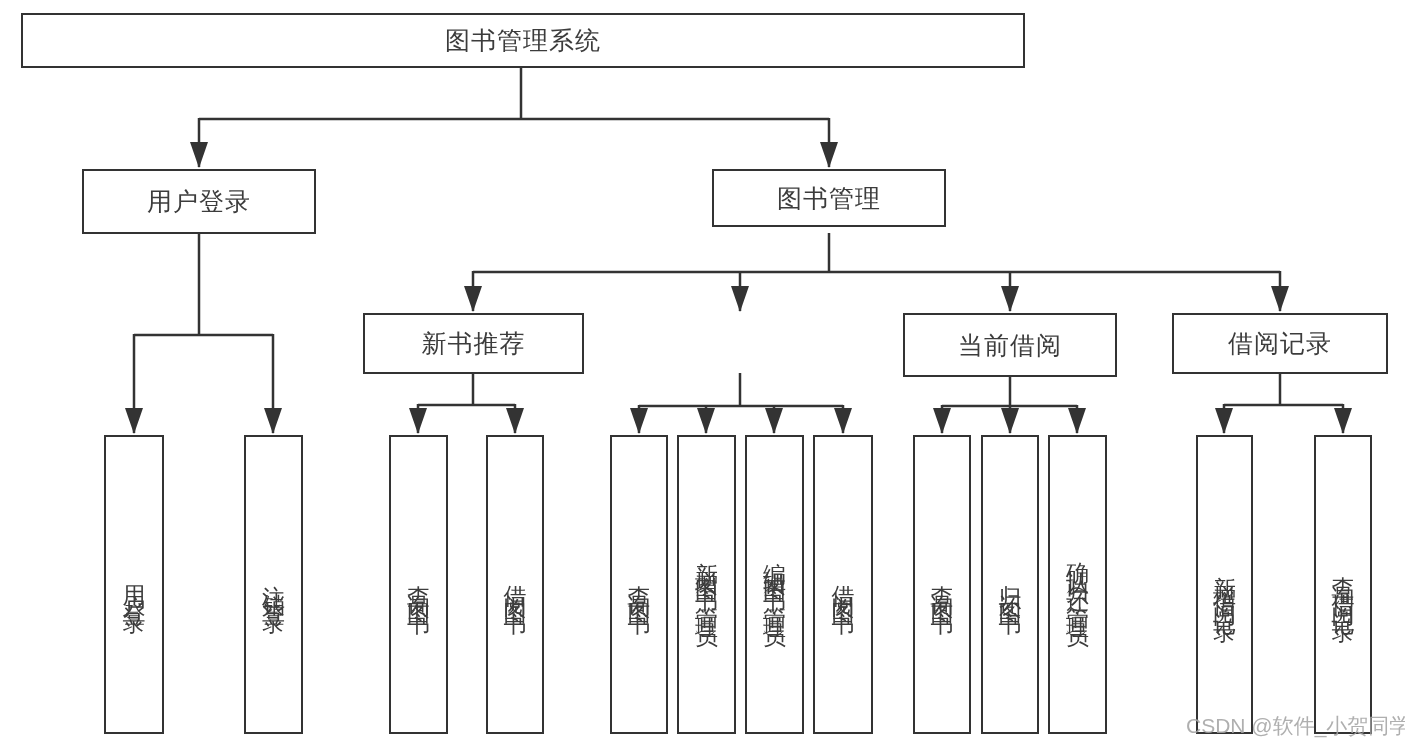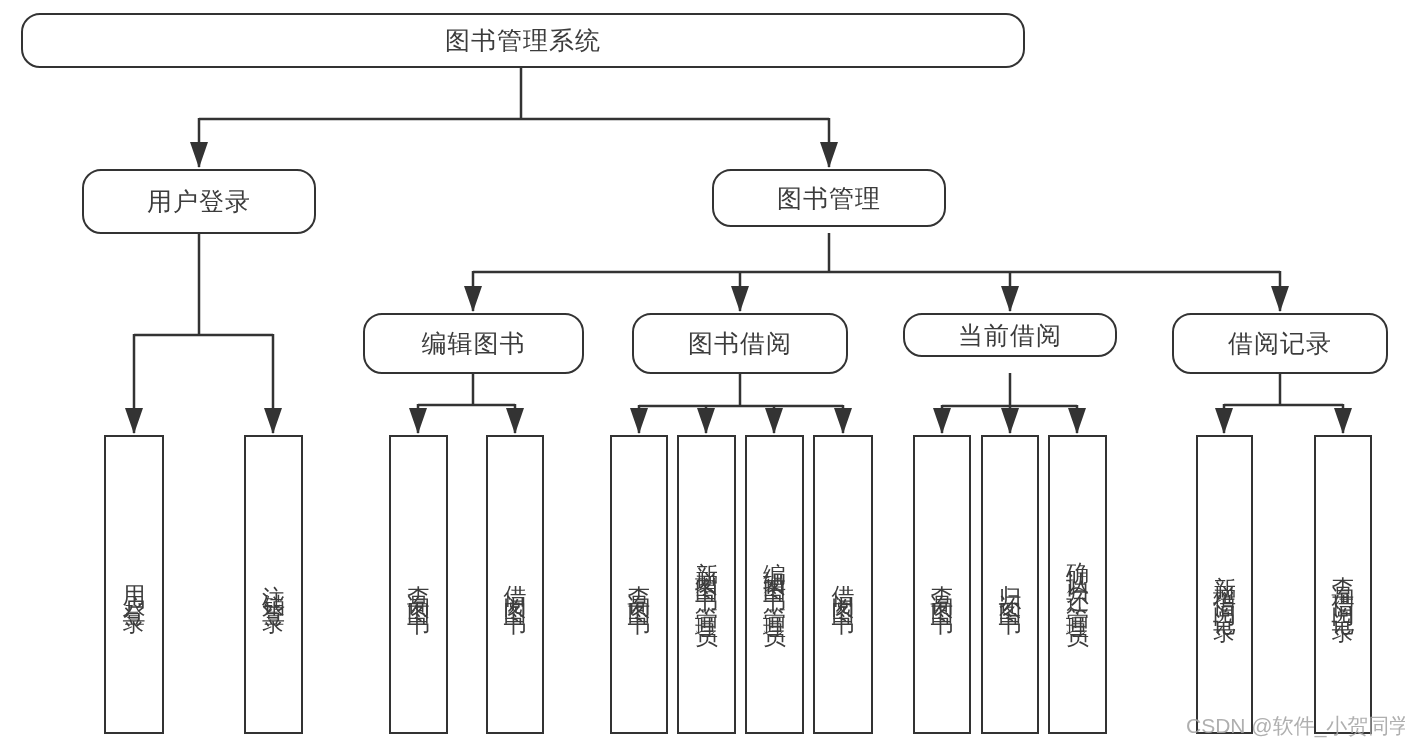--- a/index.html
+++ b/index.html
@@ -12,21 +12,21 @@
   }
   .connectors{position:absolute;left:0;top:0;width:1405px;height:747px;}
   .node{
     position:absolute;
     box-sizing:border-box;
     background:#ffffff;
     border:2.5px solid #333333;
     display:flex;align-items:center;justify-content:center;
     color:#3c3c3c;
   }
-  .hbox{font-size:25px;letter-spacing:1px;white-space:nowrap;border-radius:19px;}
+  .hbox{font-size:25px;letter-spacing:1px;white-space:nowrap;}
   .vbox span{
     writing-mode:vertical-rl;
     text-orientation:mixed;
     font-size:23px;
     line-height:1;
     letter-spacing:9px;
     color:#3c3c3c;
   }
   .watermark{
     position:absolute;
@@ -98,26 +98,23 @@
   </div>
 
   <div class="node hbox" style="left:82px;top:169px;width:234px;height:65px;">
     <span>用户登录</span>
   </div>
   <div class="node hbox" style="left:712px;top:169px;width:234px;height:58px;">
     <span>图书管理</span>
   </div>
 
   <div class="node hbox" style="left:363px;top:313px;width:221px;height:61px;">
-    <span>编辑图书</span>
+    <span>新书推荐</span>
   </div>
-  <div class="node hbox" style="left:632px;top:313px;width:216px;height:61px;">
-    <span>图书借阅</span>
-  </div>
-  <div class="node hbox" style="left:903px;top:313px;width:214px;height:44px;">
+  <div class="node hbox" style="left:903px;top:313px;width:214px;height:64px;">
     <span>当前借阅</span>
   </div>
   <div class="node hbox" style="left:1172px;top:313px;width:216px;height:61px;">
     <span>借阅记录</span>
   </div>
 
   <div class="node vbox" style="left:104px;top:435px;width:60px;height:299px;">
     <span>用户登录</span>
   </div>
   <div class="node vbox" style="left:244px;top:435px;width:59px;height:299px;">

